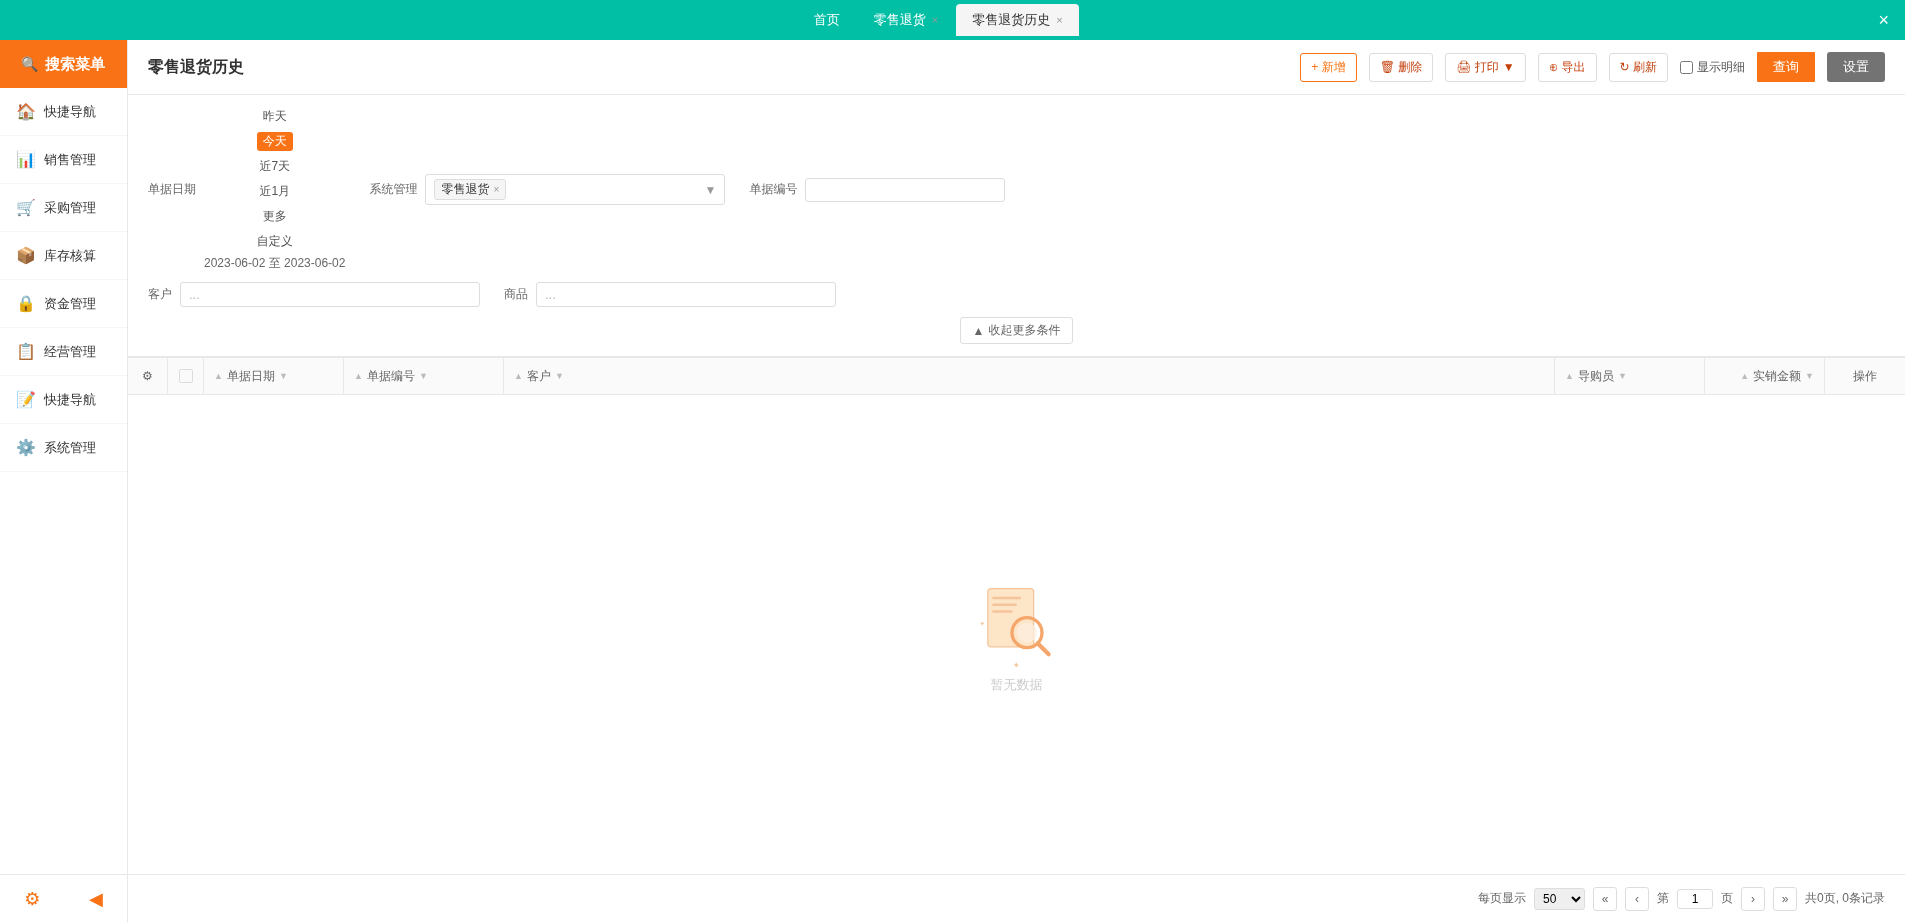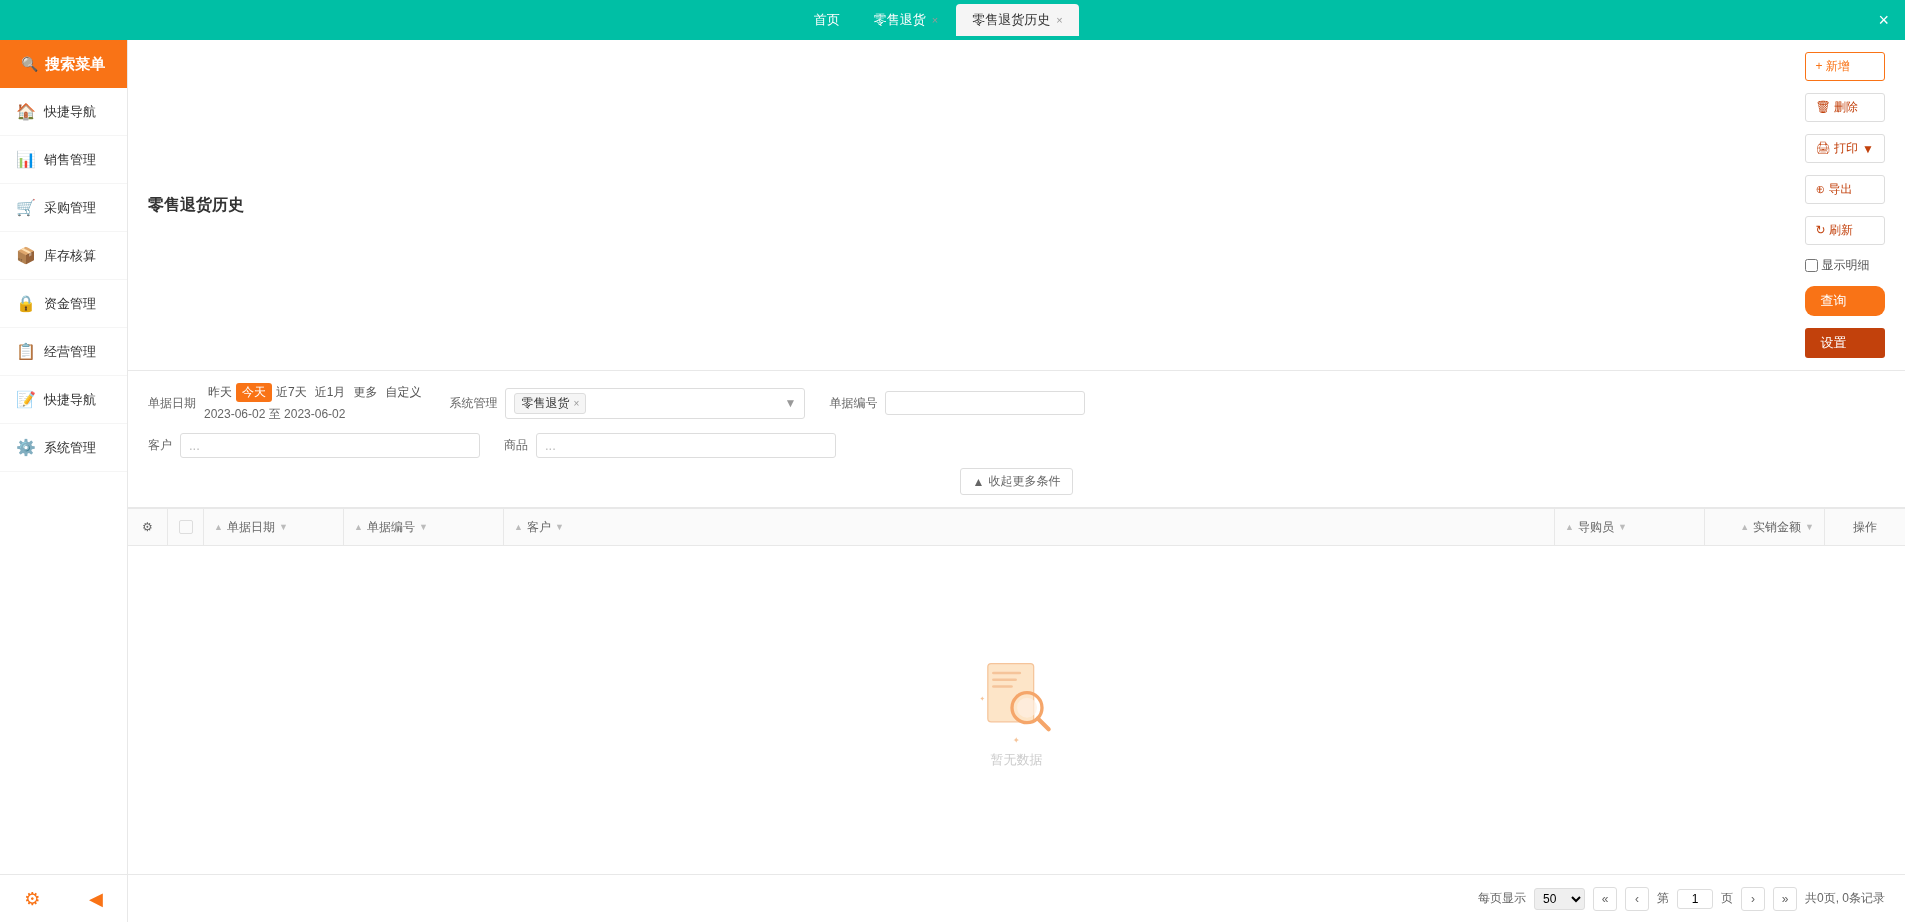--- a/index.html
+++ b/index.html
@@ -29,34 +29,34 @@
     .sidebar-item-label { font-size: 13px; }
     .sidebar-bottom { height: 48px; background: #fff; border-top: 1px solid #e8e8e8; display: flex; align-items: center; justify-content: space-around; }
     .sidebar-bottom-icon { font-size: 18px; color: #f97316; cursor: pointer; }
 
     
     .content-area { flex: 1; overflow: hidden; display: flex; flex-direction: column; background: #f5f5f5; }
 
     
     .page-header { background: #fff; padding: 12px 20px 0; border-bottom: 1px solid #e8e8e8; display: flex; align-items: center; justify-content: space-between; flex-shrink: 0; }
     .page-title { font-size: 16px; font-weight: bold; color: #333; padding-bottom: 12px; }
-    .toolbar { display: flex; gap: 12px; padding-bottom: 12px; flex-direction: column; }
+    .toolbar { display: flex; align-items: center; gap: 12px; padding-bottom: 12px; }
     .toolbar-btn { display: flex; align-items: center; gap: 4px; padding: 5px 10px; border: 1px solid #ddd; background: #fff; border-radius: 3px; cursor: pointer; font-size: 12px; color: #c2410c; }
     .toolbar-btn.new-btn { color: #f97316; border-color: #f97316; }
-    .toolbar-btn.query-btn { background: #f97316; color: #fff; border: none; padding: 6px 16px; border-radius: 9px; font-size: 13px; }
-    .toolbar-btn.settings-btn { background: #c2410c; color: #fff; border: none; padding: 6px 16px; border-radius: 3px; font-size: 13px; }
+    .toolbar-btn.query-btn { background: #f97316; color: #fff; border: none; padding: 6px 16px; border-radius: 1px; font-size: 13px; }
+    .toolbar-btn.settings-btn { background: #737373; color: #fff; border: none; padding: 6px 16px; border-radius: 3px; font-size: 13px; }
     .show-detail { display: flex; align-items: center; gap: 4px; font-size: 12px; color: #555; }
     .show-detail input { cursor: pointer; }
 
     
     .filter-area { background: #fff; padding: 12px 20px; border-bottom: 1px solid #e8e8e8; flex-shrink: 0; }
     .filter-row { display: flex; align-items: center; gap: 24px; margin-bottom: 10px; }
     .filter-item { display: flex; align-items: center; gap: 8px; }
     .filter-label { color: #666; font-size: 12px; white-space: nowrap; }
-    .filter-date-options { display: flex; align-items: center; }
+    .filter-date-options { display: flex; gap: 6px; align-items: center; flex-direction: column; }
     .date-option { font-size: 12px; color: #555; cursor: pointer; padding: 1px 4px; }
     .date-option.active { background: #f97316; color: #fff; border-radius: 3px; padding: 1px 6px; }
     .filter-date-range { font-size: 12px; color: #666; margin-top: 2px; }
     .filter-input { border: 1px solid #ddd; border-radius: 3px; padding: 4px 8px; font-size: 12px; color: #333; min-width: 120px; background: #fff; }
     .filter-tag { background: #f5f5f5; border: 1px solid #ddd; border-radius: 3px; padding: 1px 6px; font-size: 12px; display: flex; align-items: center; gap: 4px; }
     .filter-tag-close { color: #999; cursor: pointer; font-size: 10px; }
     .filter-dropdown { border: none; background: transparent; cursor: pointer; color: #999; font-size: 12px; margin-left: auto; }
     .filter-select-wrapper { display: flex; align-items: center; border: 1px solid #ddd; border-radius: 3px; padding: 4px 8px; min-width: 300px; }
     .collapse-btn { display: flex; align-items: center; gap: 4px; color: #666; font-size: 12px; cursor: pointer; padding: 4px 12px; border: 1px solid #ddd; border-radius: 3px; background: #fff; margin: 0 auto; }
 

